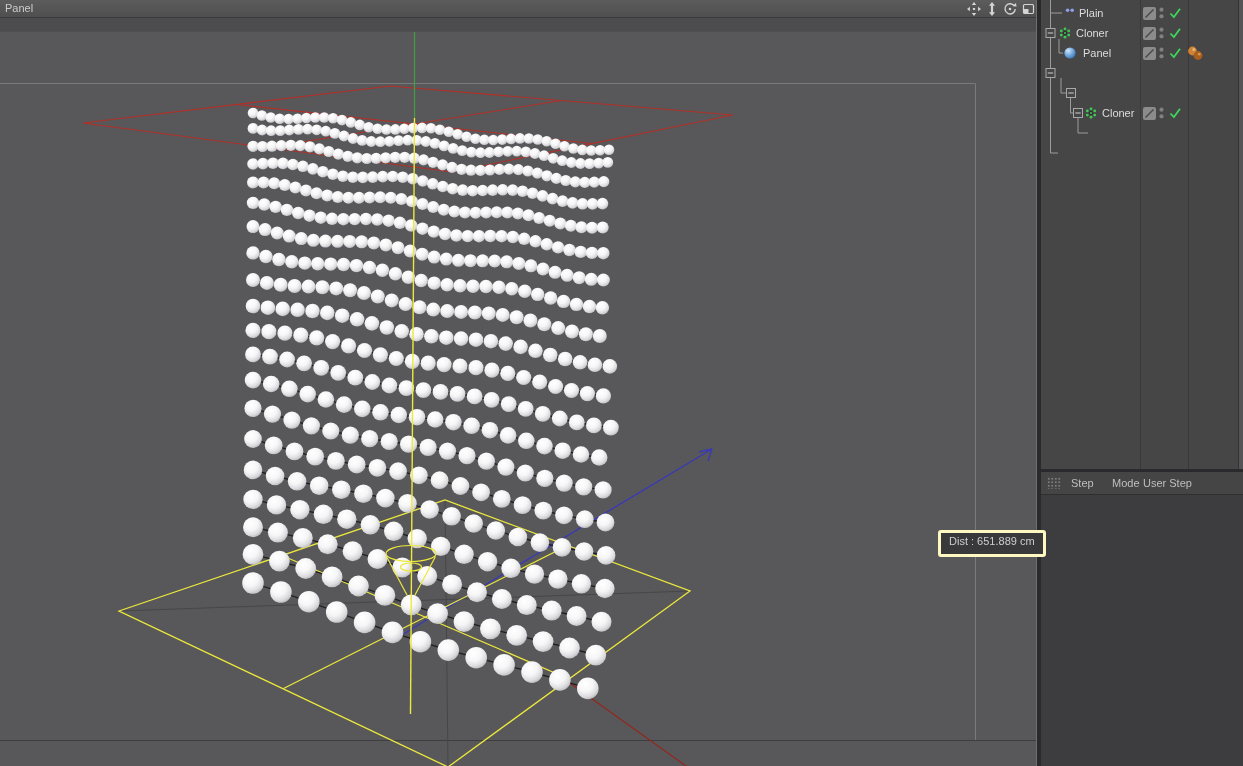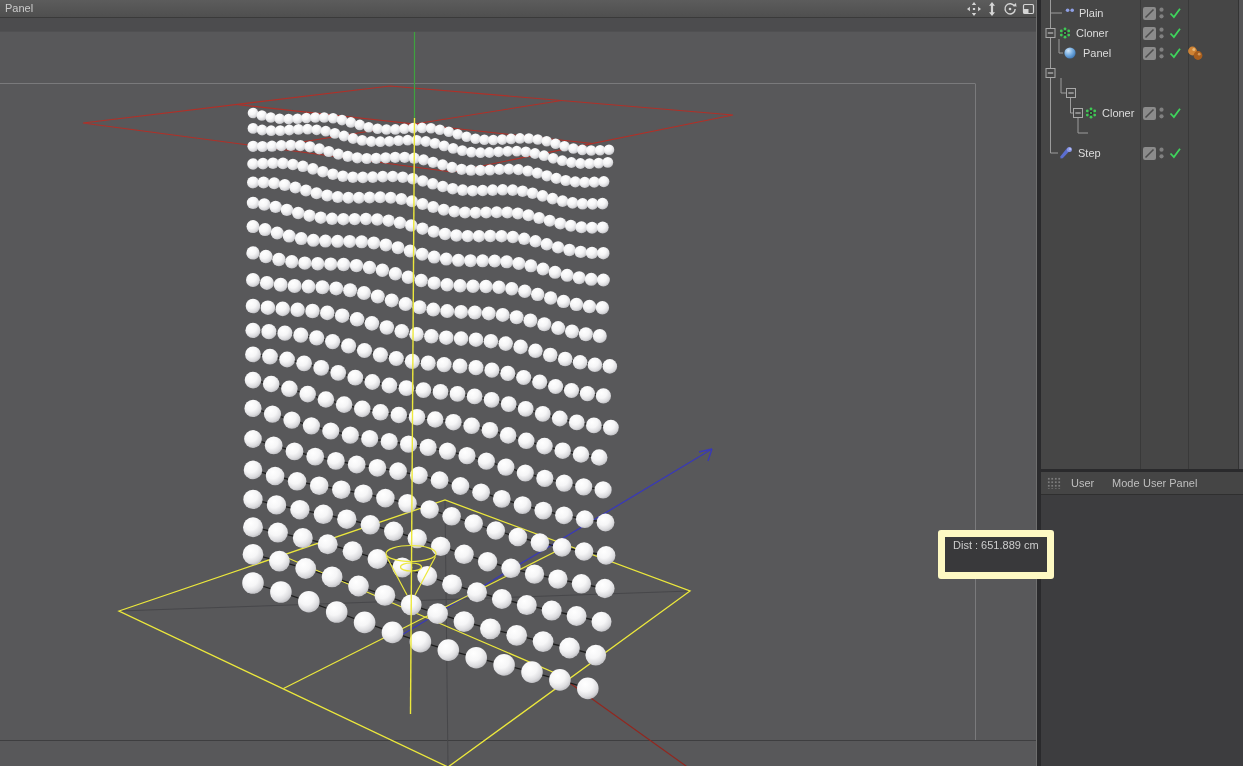--- a/index.html
+++ b/index.html
@@ -12,21 +12,21 @@
   #vp-titlebar{position:absolute;left:0;top:0;width:1036px;height:17px;z-index:3;
                background:linear-gradient(#5c5c5c,#4f4f4f);border-bottom:1px solid #3a3a3a;}
   #vp-titlebar .title{position:absolute;left:5px;top:2px;color:#cbcbcb;}
   #vp-menubar{position:absolute;left:0;top:18px;width:1036px;height:13px;z-index:3;
               background:#4c4c4e;border-bottom:1px solid #505052;}
   .vp-icons{position:absolute;top:2px;right:0;height:14px;z-index:4;display:flex;gap:4px;}
   .vp-icons svg{display:block;}
   #splitter-v{position:absolute;left:1036px;top:0;width:5px;height:766px;background:#2a2a2c;
               border-left:1px solid #6e6e6e;box-sizing:border-box;}
   #dist-tooltip{position:absolute;left:938px;top:530px;z-index:5;background:#39393b;
-                border:7px solid #fef9c3;border-radius:3px;color:#cdcdcd;padding:2px 8px 21px 8px;
+                border:3px solid #fef9c3;border-radius:3px;color:#cdcdcd;padding:2px 8px 7px 8px;
                 white-space:nowrap;}
 
   
   #right-pane{position:absolute;left:1041px;top:0;width:202px;height:766px;background:#464646;}
   #om{position:absolute;left:0;top:0;width:202px;height:469px;background:#464646;overflow:hidden;}
   #om .col-div{position:absolute;top:0;width:1px;height:469px;background:#393939;}
   #om-scrollbar{position:absolute;left:197px;top:0;width:5px;height:469px;background:#545456;border-left:1px solid #333;box-sizing:border-box;}
   #tree-svg{position:absolute;left:0;top:0;z-index:1;}
   .om-row{position:absolute;left:0;width:196px;height:20px;z-index:2;}
   .om-row .icon{position:absolute;top:4px;}
@@ -777,44 +777,25 @@
         <svg class="cell-dots" width="7" height="20">
             <circle cx="3.5" cy="6.7" r="2.1" fill="#808080"></circle>
             <circle cx="3.5" cy="13.3" r="2.1" fill="#808080"></circle>
           </svg>
         <svg class="cell-check" width="13" height="12">
             <path d="M1.5 6.5l3.4 3.6L11 1.8" stroke="#3fd45c" stroke-width="1.8" fill="none"></path>
           </svg>
       </div>
 
 
-      <div class="om-row" style="top:143px">
-        <svg class="icon big" style="left:18px" width="15" height="14" viewBox="0 0 15 14">
-          <path d="M1.5 12.5l2.2-.2 7-7.6-2.8-2.4-6.6 8.2z" fill="#5b6ed0"></path>
-          <circle cx="10.4" cy="3.6" r="2.5" fill="#8a97e8"></circle>
-            <circle cx="11.1" cy="2.9" r="1" fill="#bcc5f3"></circle>
-        </svg>
-        <span class="label" style="left:37px">Step</span>
-        <svg class="cell-layer" width="13" height="13">
-            <rect width="13" height="13" rx="2" fill="#8b8b8b"></rect>
-            <path d="M2.5 10.5L10.5 2.5" stroke="#4c4c4c" stroke-width="1.6"></path>
-          </svg>
-        <svg class="cell-dots" width="7" height="20">
-            <circle cx="3.5" cy="6.7" r="2.1" fill="#808080"></circle>
-            <circle cx="3.5" cy="13.3" r="2.1" fill="#808080"></circle>
-          </svg>
-        <svg class="cell-check" width="13" height="12">
-            <path d="M1.5 6.5l3.4 3.6L11 1.8" stroke="#3fd45c" stroke-width="1.8" fill="none"></path>
-          </svg>
-      </div>
     </div>
 
     <div id="splitter-h"></div>
 
     <div id="am-bar">
       <div class="grip"></div>
-      <span class="mi" style="left:30px">User</span>
+      <span class="mi" style="left:30px">Step</span>
       <span class="mi" style="left:71px">Mode</span>
-      <span class="mi" style="left:102px">User Panel</span>
+      <span class="mi" style="left:102px">User Step</span>
     </div>
     <div id="am-body"></div>
   </div>
 </div>
 
 </body></html>

